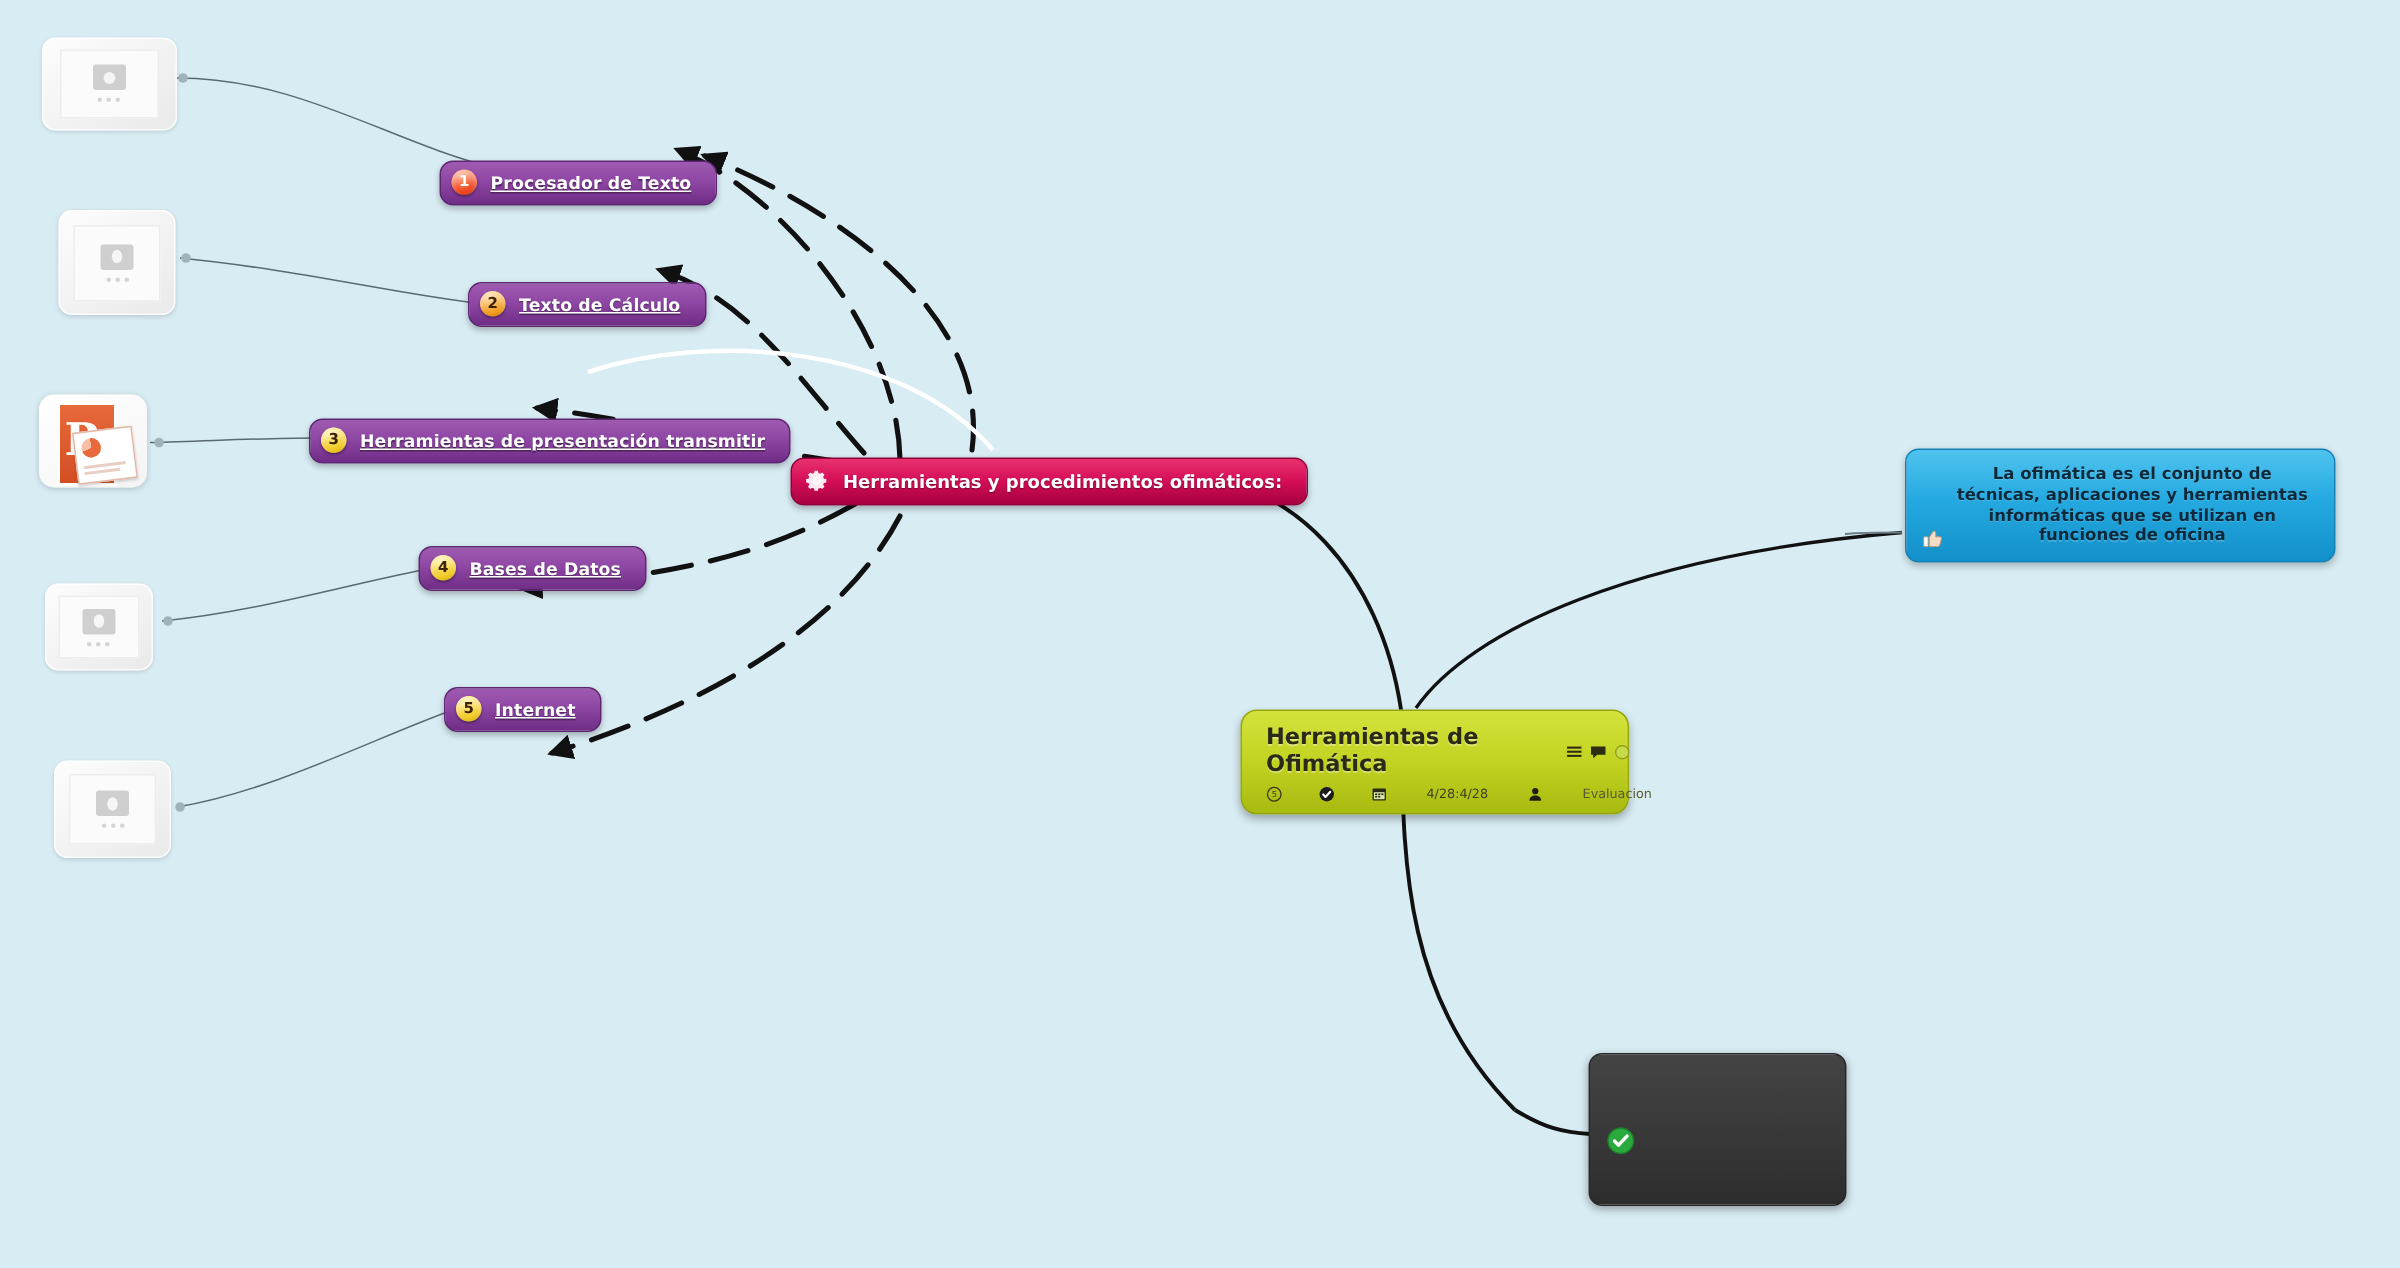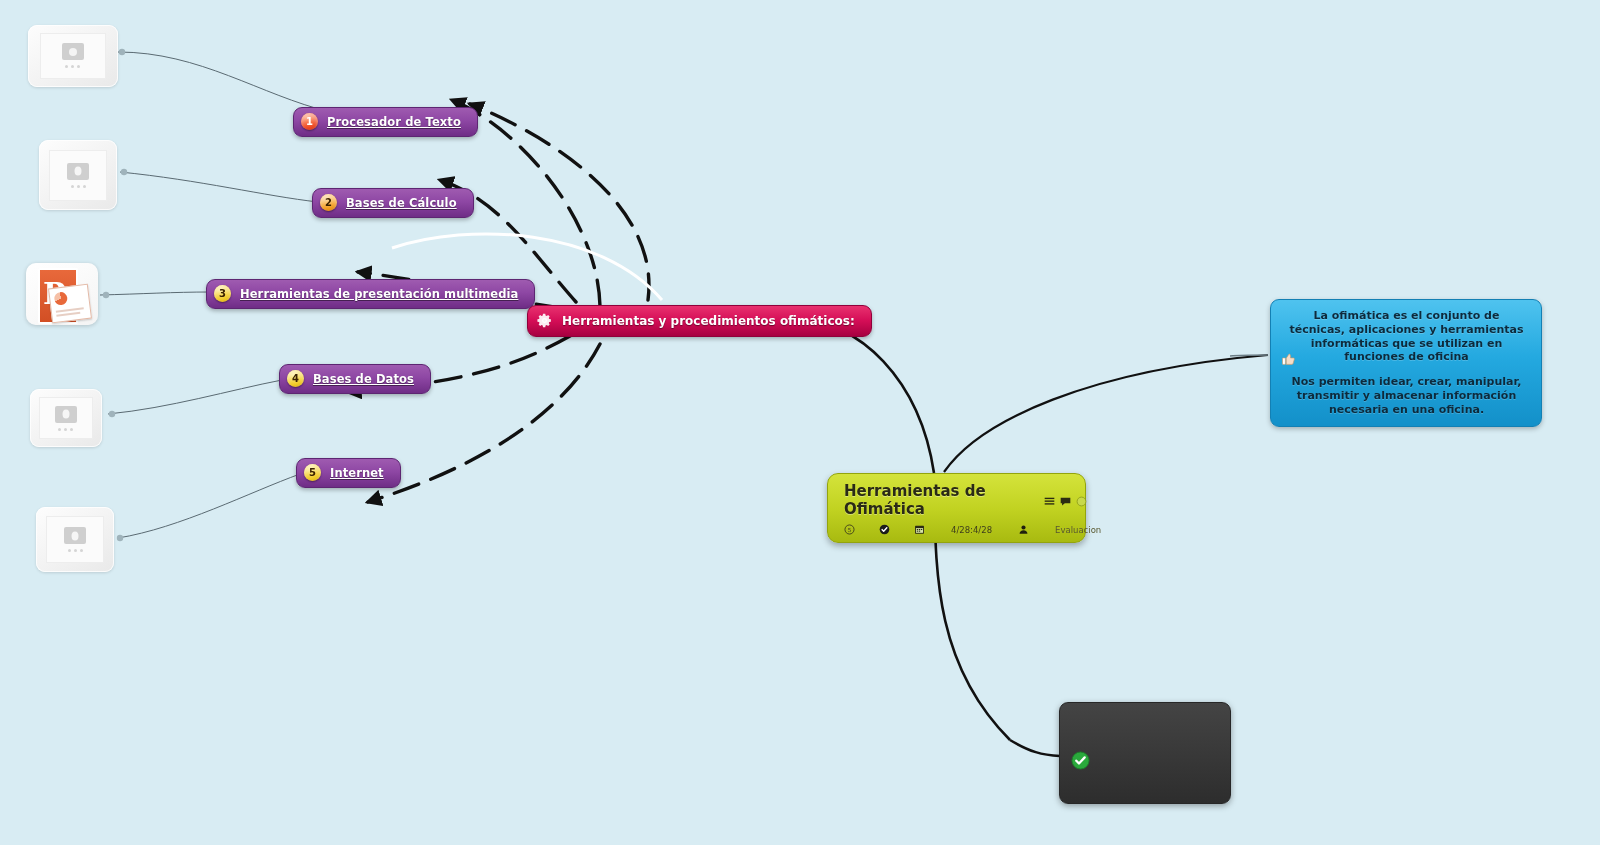--- a/index.html
+++ b/index.html
@@ -225,21 +225,21 @@
     gap: 5px;
   }
   .si { width: 11px; height: 11px; display:block; }
 
   .node-blue {
     position: absolute;
     background: linear-gradient(180deg,#4fc3ef 0%, #24a9e0 45%, #1390c9 100%);
     border: 1px solid #1380b4;
     border-radius: 9px;
     box-shadow: 0 2px 5px rgba(0,0,0,0.25);
-    padding: 9px 12px 10px 13px;
+    padding: 9px 12px 10px 28px;
     text-align: center;
   }
   .node-blue p {
     margin: 0;
     font: bold 11px/1.25 "DejaVu Sans", sans-serif;
     color: #0d2a3c;
     text-shadow: 0 1px 0 rgba(255,255,255,0.18);
   }
   .node-blue p + p { margin-top: 11px; }
   .thumbup {
@@ -367,26 +367,26 @@
     </div>
   </div>
 
   <div class="node node-purple" style="left:293px; top:107px;">
     <span class="badge b-red">1</span>
     <span class="label">Procesador de Texto</span>
   </div>
 
   <div class="node node-purple" style="left:312px; top:188px;">
     <span class="badge b-amber">2</span>
-    <span class="label">Bases de Cálculo</span>
+    <span class="label">Texto de Cálculo</span>
   </div>
 
   <div class="node node-purple" style="left:206px; top:279px;">
     <span class="badge b-gold">3</span>
-    <span class="label">Herramientas de presentación multimedia</span>
+    <span class="label">Herramientas de presentación transmitir</span>
   </div>
 
   <div class="node node-purple" style="left:279px; top:364px;">
     <span class="badge b-gold">4</span>
     <span class="label">Bases de Datos</span>
   </div>
 
   <div class="node node-purple" style="left:296px; top:458px;">
     <span class="badge b-gold">5</span>
     <span class="label">Internet</span>
@@ -446,21 +446,20 @@
       <circle cx="8" cy="8" r="6.4" fill="#c8d94a" stroke="#8b9a18" stroke-width="1.2"></circle>
     </svg>
   </div>
 
   <div class="node-blue" style="left:1270px; top:299px; width:245px;">
     <svg class="thumbup" viewBox="0 0 16 16">
       <path d="M5.6 6.6l2.6-4c.4-.6 1.4-.5 1.6.3l.4 2.1c.1.5-.1.9-.1 1.3h3c.8 0 1.3.7 1.1 1.4l-1.3 4.6c-.15.55-.65.9-1.2.9H5.6z" fill="#f6ddc8" stroke="#c79a6b" stroke-width=".7"></path>
       <rect x="1.6" y="6.3" width="3.1" height="6.9" rx=".6" fill="#ffffff" stroke="#c79a6b" stroke-width=".7"></rect>
     </svg>
     <p>La ofimática es el conjunto de técnicas, aplicaciones y herramientas informáticas que se utilizan en funciones de oficina</p>
-    <p>Nos permiten idear, crear, manipular, transmitir y almacenar información necesaria en una oficina.</p>
   </div>
 
   <div class="node-dark" style="left:1059px; top:702px; width:170px; height:100px;">
     <svg class="check-circle" viewBox="0 0 20 20">
       <circle cx="10" cy="10" r="9" fill="#2aa93c" stroke="#1d7d2b" stroke-width="1"></circle>
       <path d="M5.6 10.2l2.8 2.9 6-6.4" fill="none" stroke="#ffffff" stroke-width="2.4" stroke-linecap="round" stroke-linejoin="round"></path>
     </svg>
     <span></span>
   </div>
 

